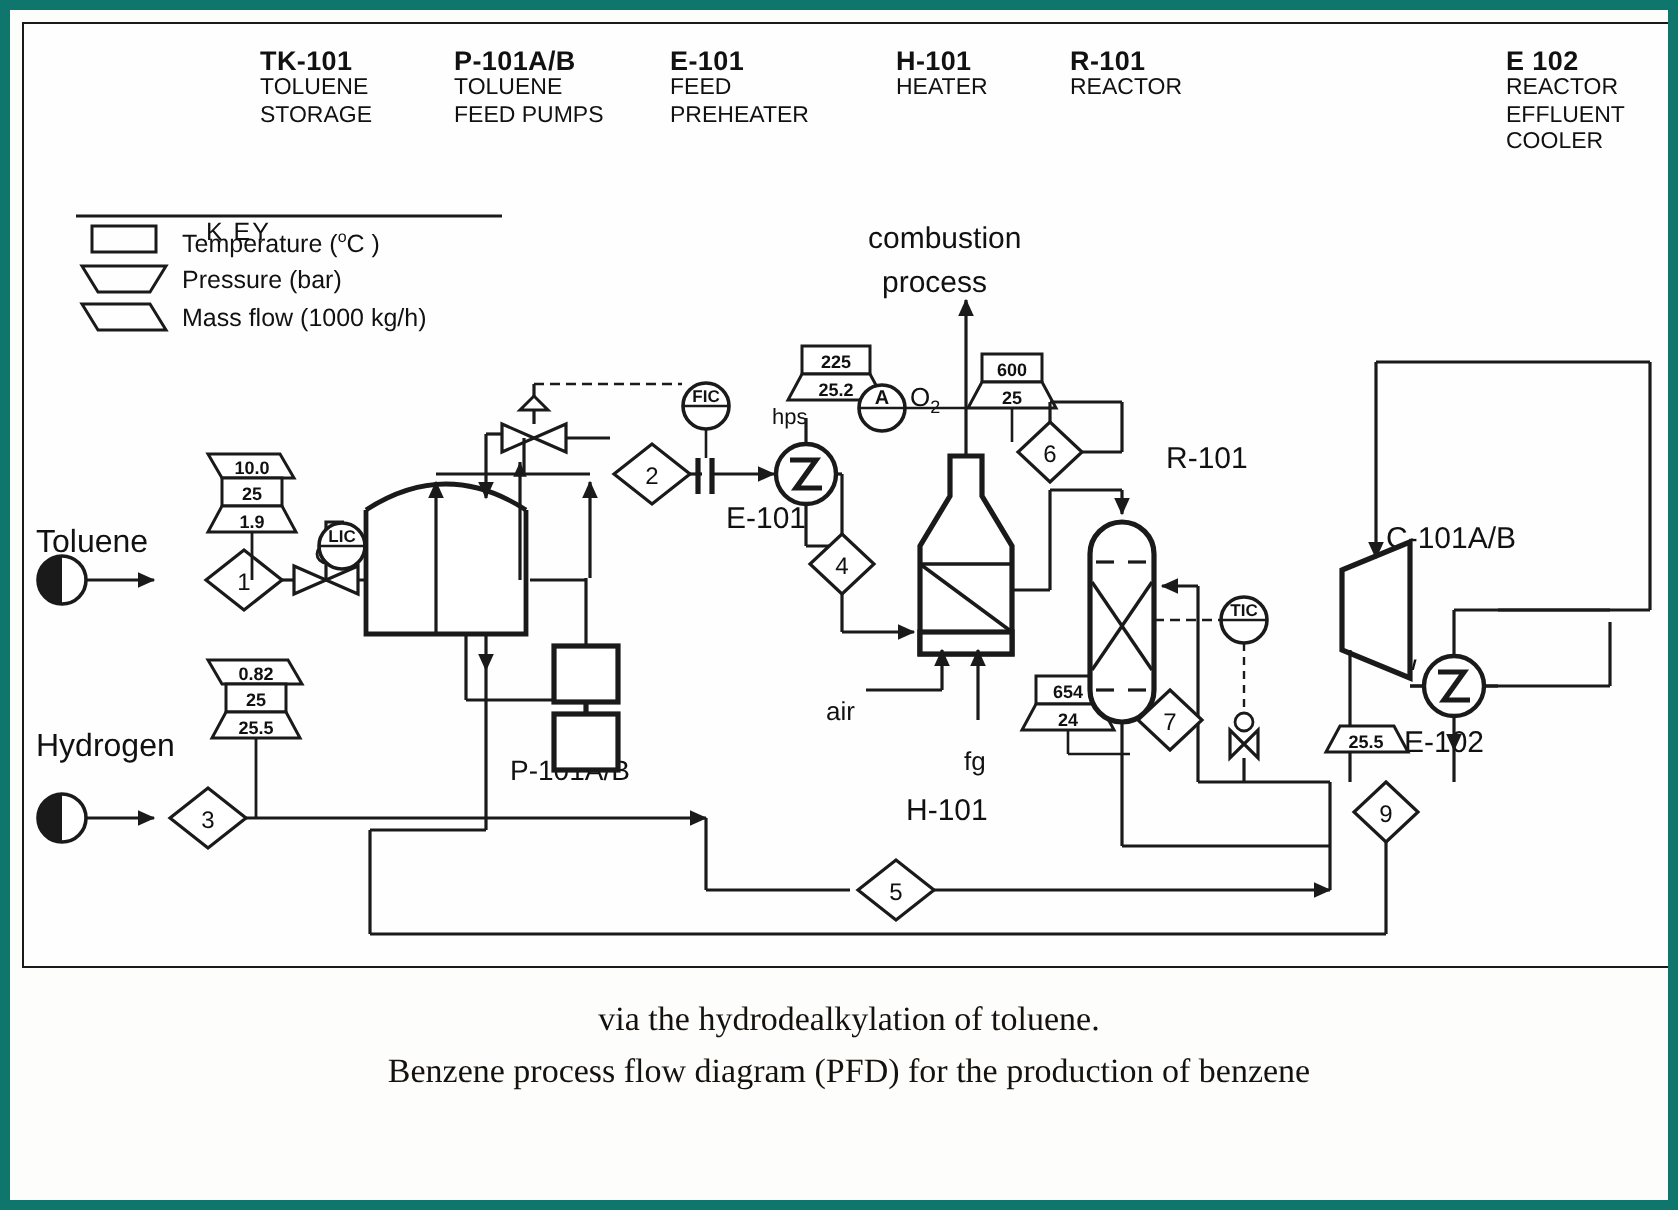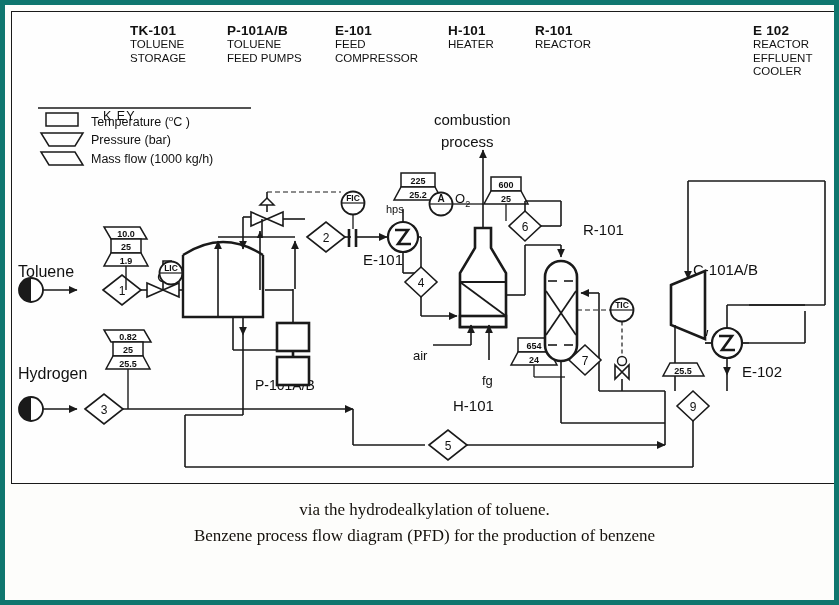--- a/index.html
+++ b/index.html
@@ -45,21 +45,21 @@
     <div class="eq-sub">STORAGE</div>
   </div>
   <div class="eqlist" style="left:222px;top:18px;">
     <div class="eq-tag">P-101A/B</div>
     <div class="eq-sub">TOLUENE</div>
     <div class="eq-sub">FEED PUMPS</div>
   </div>
   <div class="eqlist" style="left:330px;top:18px;">
     <div class="eq-tag">E-101</div>
     <div class="eq-sub">FEED</div>
-    <div class="eq-sub">COMPRESSOR</div>
+    <div class="eq-sub">PREHEATER</div>
   </div>
   <div class="eqlist" style="left:443px;top:18px;">
     <div class="eq-tag">H-101</div>
     <div class="eq-sub">HEATER</div>
   </div>
   <div class="eqlist" style="left:530px;top:18px;">
     <div class="eq-tag">R-101</div>
     <div class="eq-sub">REACTOR</div>
   </div>
   <div class="eqlist" style="left:748px;top:18px;">
@@ -78,21 +78,21 @@
 
   <div class="lbl-big" style="left:13px;top:258px;">Toluene</div>
   <div class="lbl-big" style="left:13px;top:360px;">Hydrogen</div>
 
   <div class="lbl-big" style="left:184px;top:262px;">TK -101</div>
   <div class="lbl" style="left:250px;top:372px;font-size:14px;">P-101A/B</div>
   <div class="lbl" style="left:358px;top:246px;font-size:15px;">E-101</div>
   <div class="lbl" style="left:448px;top:392px;font-size:15px;">H-101</div>
   <div class="lbl" style="left:578px;top:216px;font-size:15px;">R-101</div>
   <div class="lbl" style="left:688px;top:256px;font-size:15px;">C-101A/B</div>
-  <div class="lbl" style="left:737px;top:358px;font-size:15px;">E-102</div>
+  <div class="lbl" style="left:697px;top:358px;font-size:15px;">E-102</div>
 
   <div class="lbl-sm" style="left:381px;top:198px;font-size:11px;">hps</div>
   <div class="lbl" style="left:408px;top:343px;font-size:13px;">air</div>
   <div class="lbl" style="left:477px;top:368px;font-size:13px;">fg</div>
   <div class="lbl-sm" style="left:690px;top:322px;font-size:10px;font-weight:bold;">cw</div>
   <div class="lbl" style="left:429px;top:106px;font-size:15px;">combustion</div>
   <div class="lbl" style="left:436px;top:128px;font-size:15px;">process</div>
   <div class="lbl" style="left:450px;top:186px;font-size:13px;"><span>O</span><span style="font-size:9px;vertical-align:sub;">2</span></div>
 
   <svg width="839" height="480">

